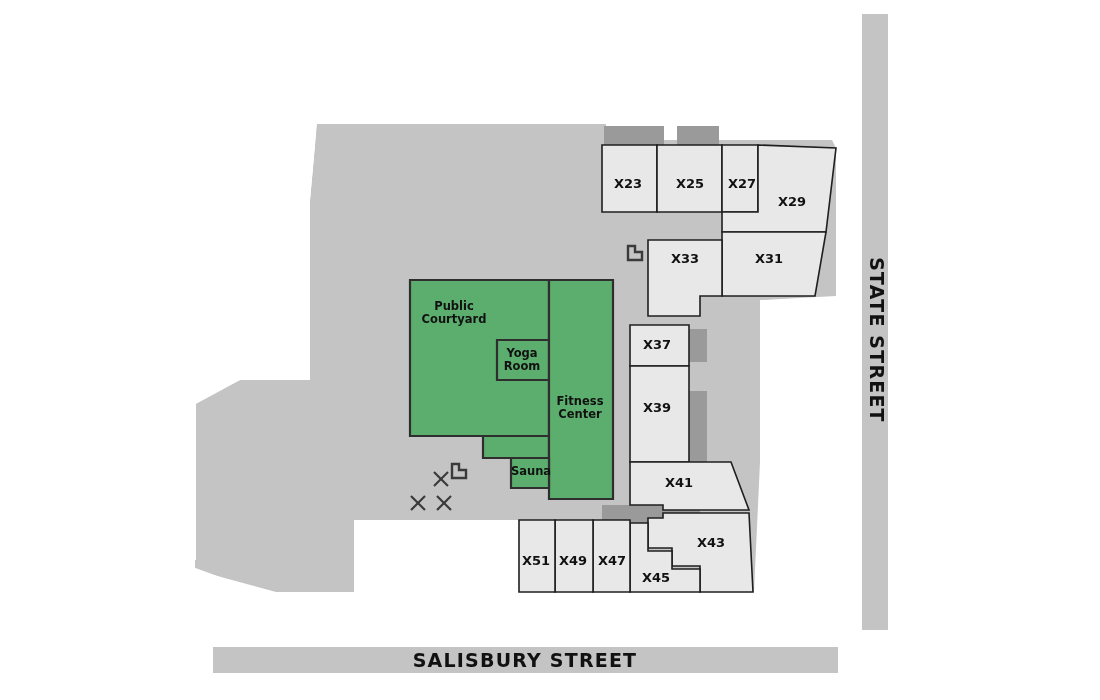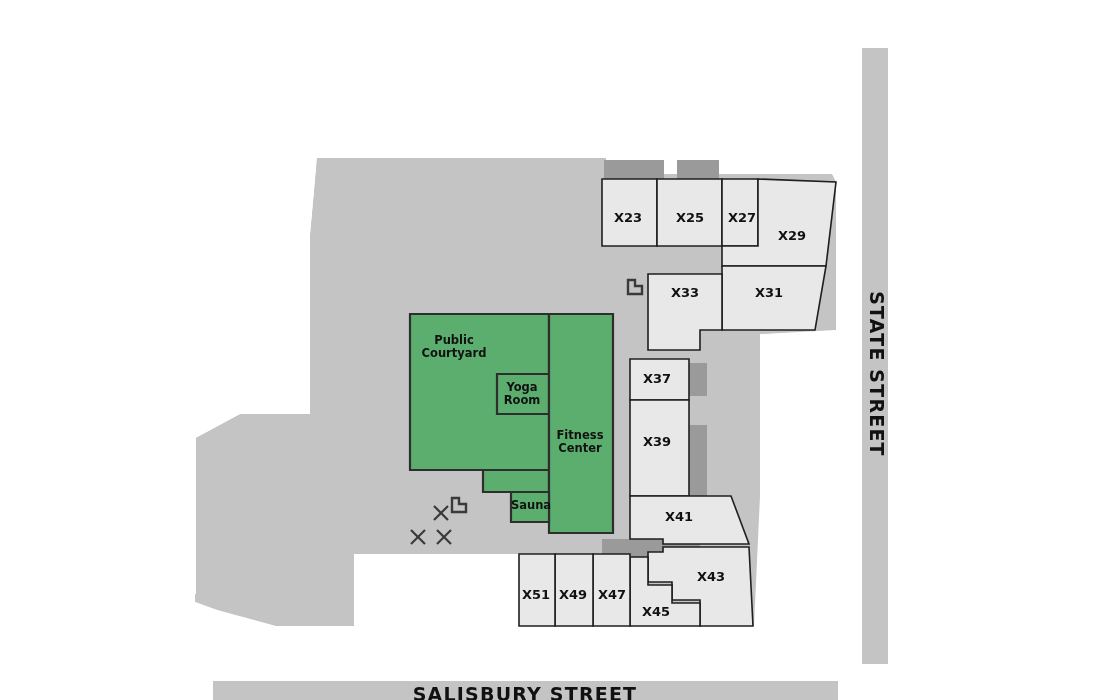--- a/index.html
+++ b/index.html
@@ -12,21 +12,20 @@
     width: 1100px;
     height: 700px;
     overflow: hidden;
     font-family: "DejaVu Sans", sans-serif;
   }
   #map-root {
     position: relative;
     width: 1100px;
     height: 608px;
     background: #ffffff;
-    margin-top: 34px;
   }
   svg#site-plan {
     display: block;
     width: 1100px;
     height: 700px;
   }
   .base-parcel {
     fill: #c4c4c4;
     stroke: none;
   }

